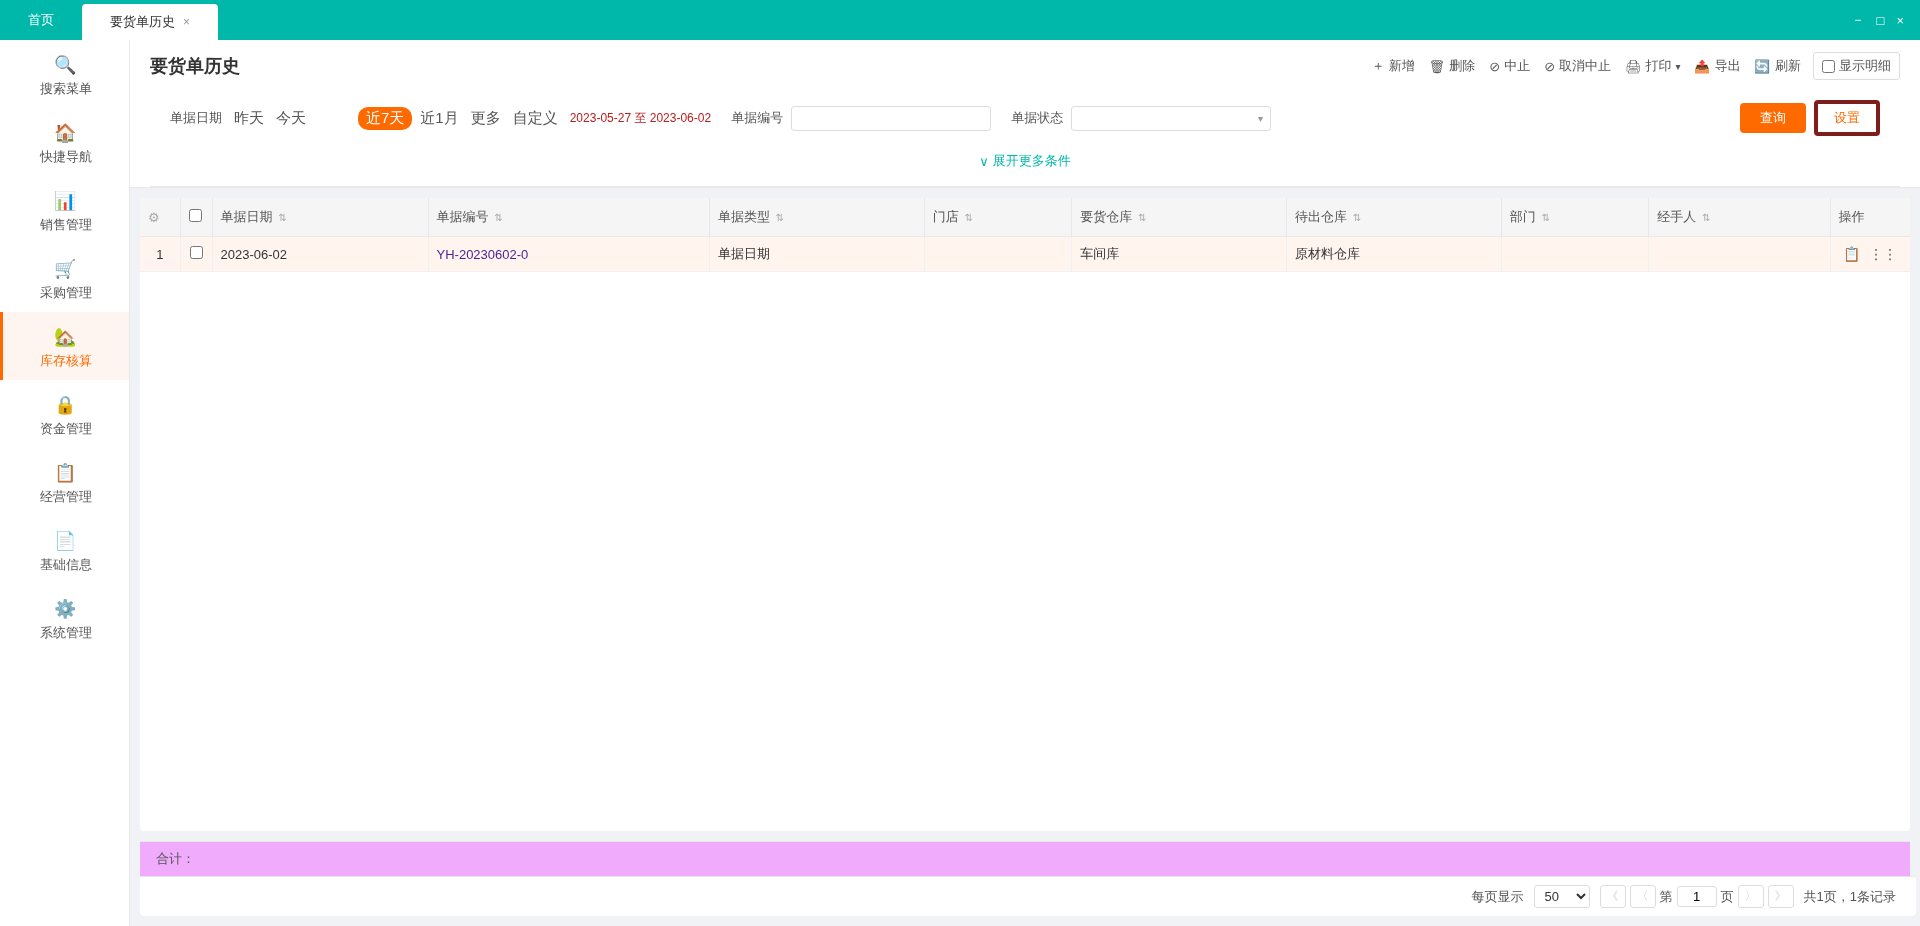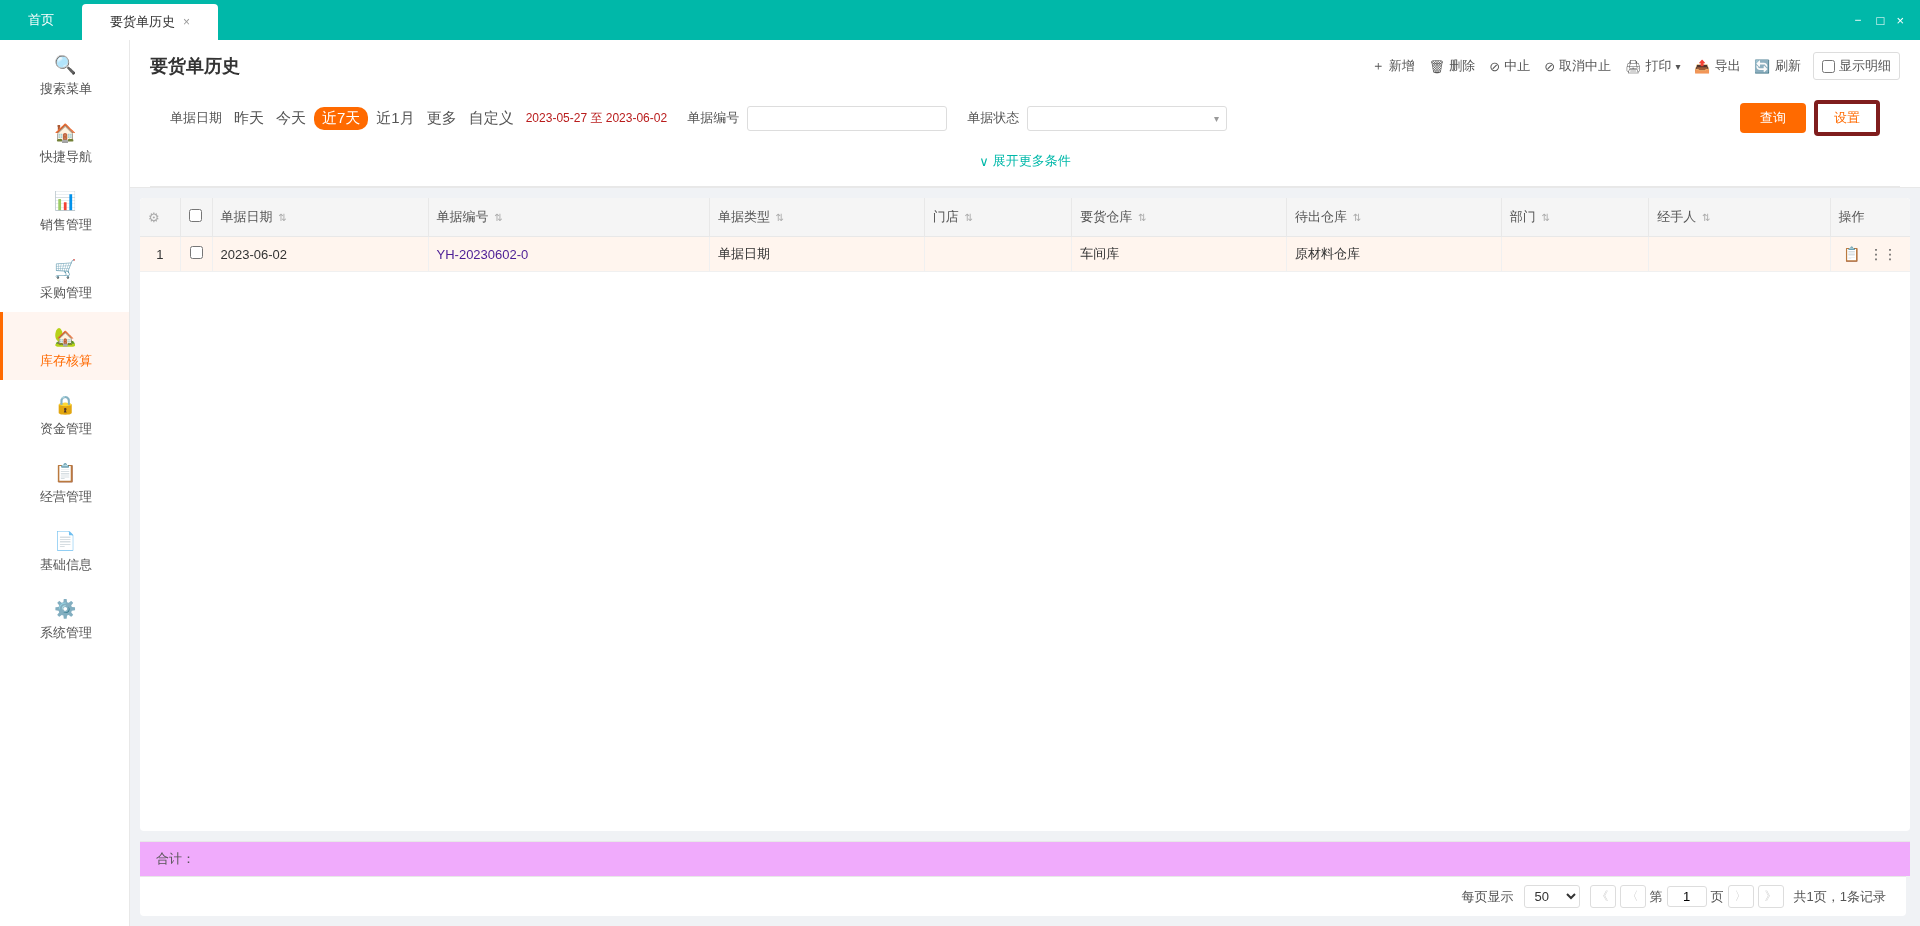--- a/index.html
+++ b/index.html
@@ -175,20 +175,21 @@
       cursor: pointer;
       color: #555;
       font-size: 15px;
       padding: 2px 4px;
     }
     .date-shortcut.active {
       background: #ff6a00;
       color: #fff;
       border-radius: 10px;
       padding: 2px 8px;
+      margin-left: 44px;
     }
     .date-range {
       color: #b91c1c;
       font-size: 12px;
     }
     .filter-input {
       border: 1px solid #ddd;
       border-radius: 3px;
       padding: 4px 8px;
       width: 200px;
@@ -314,21 +315,21 @@
     
     .pagination-bar {
       background: #fff;
       padding: 8px 20px;
       border-top: 1px solid #e8e8e8;
       display: flex;
       align-items: center;
       justify-content: flex-end;
       gap: 10px;
       flex-shrink: 0;
-      margin: 0 14px 10px 10px;
+      margin: 0 4px 10px 10px;
       border-radius: 0 0 4px 4px;
     }
     .page-size-label { color: #555; }
     .page-size-select {
       border: 1px solid #ddd;
       border-radius: 3px;
       padding: 2px 6px;
       font-size: 13px;
       color: #333;
       background: #fff;

